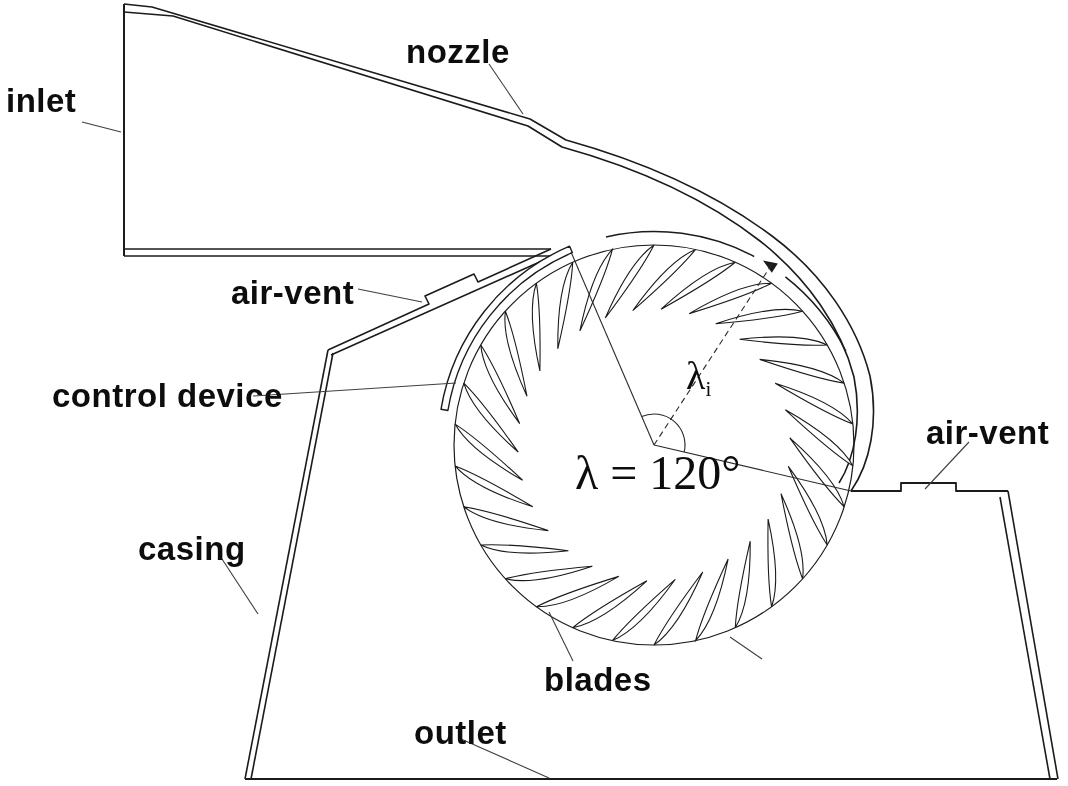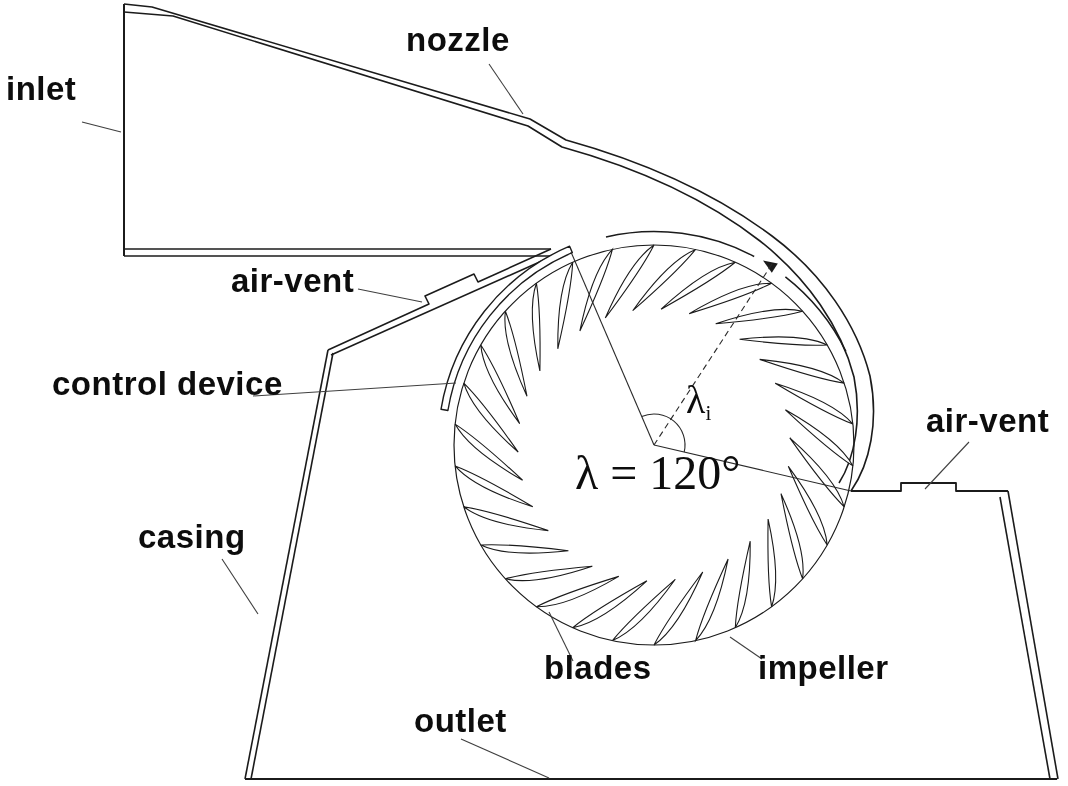--- a/index.html
+++ b/index.html
@@ -1,20 +1,20 @@
 <!DOCTYPE html>
 <html><head>
 <meta charset="utf-8">
 <style>
   html,body{margin:0;padding:0;background:#ffffff;}
   .stage{position:relative;width:1068px;height:786px;background:#ffffff;overflow:hidden;
          font-family:"Liberation Sans",sans-serif;}
   .stage svg{position:absolute;left:0;top:0;}
   .label{position:absolute;font-weight:700;font-size:33px;line-height:1;color:#0d0d0d;
-         white-space:nowrap;letter-spacing:0.5px;}
+         white-space:nowrap;letter-spacing:0.5px;margin-top:12px;}
   .math{position:absolute;font-family:"Liberation Serif",serif;font-weight:400;color:#0d0d0d;
         white-space:nowrap;line-height:1;}
   .math .lam{font-size:40px;}
   .math .eq{font-size:48px;}
   .math .sub{font-size:21px;vertical-align:-7px;}
 </style>
 </head>
 <body>
 
 <div class="stage">
@@ -108,23 +108,22 @@
     </g>
   </svg>
 
   <div class="label" style="left:6px;top:72px">inlet</div>
   <div class="label" style="left:406px;top:23px">nozzle</div>
   <div class="label" style="left:231px;top:264px">air-vent</div>
   <div class="label" style="left:52px;top:367px">control device</div>
   <div class="label" style="left:138px;top:520px">casing</div>
   <div class="label" style="left:414px;top:704px">outlet</div>
   <div class="label" style="left:544px;top:651px">blades</div>
-  <div class="label" style="left:758px;top:651px">impeller</div>
   <div class="label" style="left:926px;top:404px">air-vent</div>
 
   <div class="math" style="left:575px;top:449px">
     <span class="eq">λ = 120°</span>
   </div>
-  <div class="math" style="left:686px;top:380px">
+  <div class="math" style="left:686px;top:356px">
     <span class="lam">λ</span><span class="sub">i</span>
   </div>
 
 </div>
 
 </body></html>

